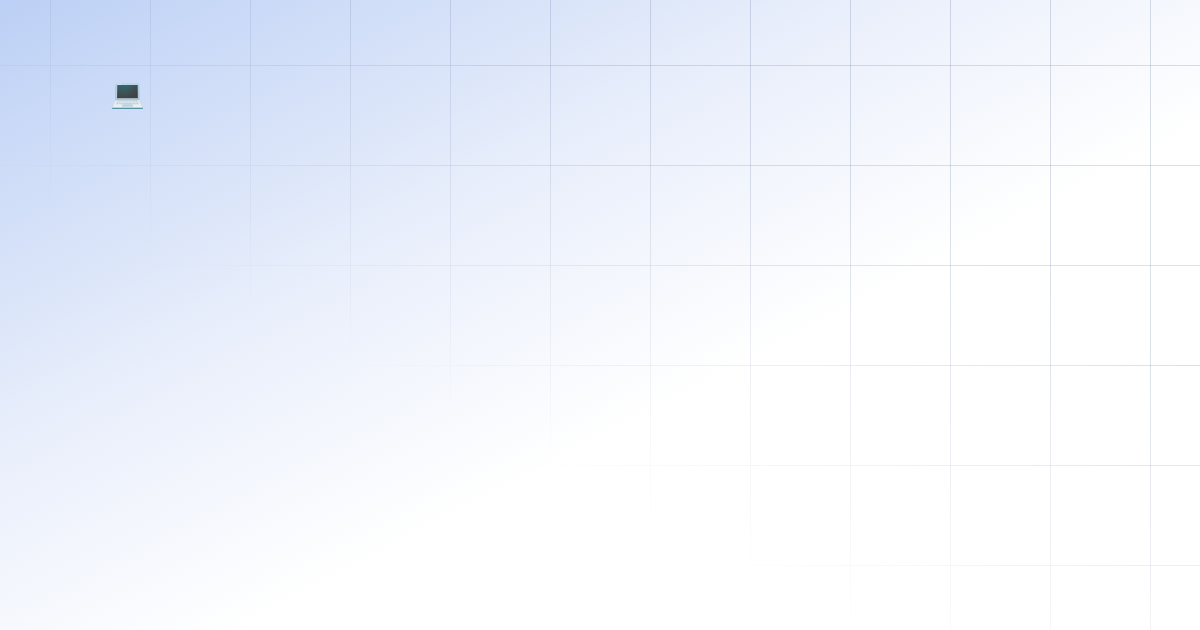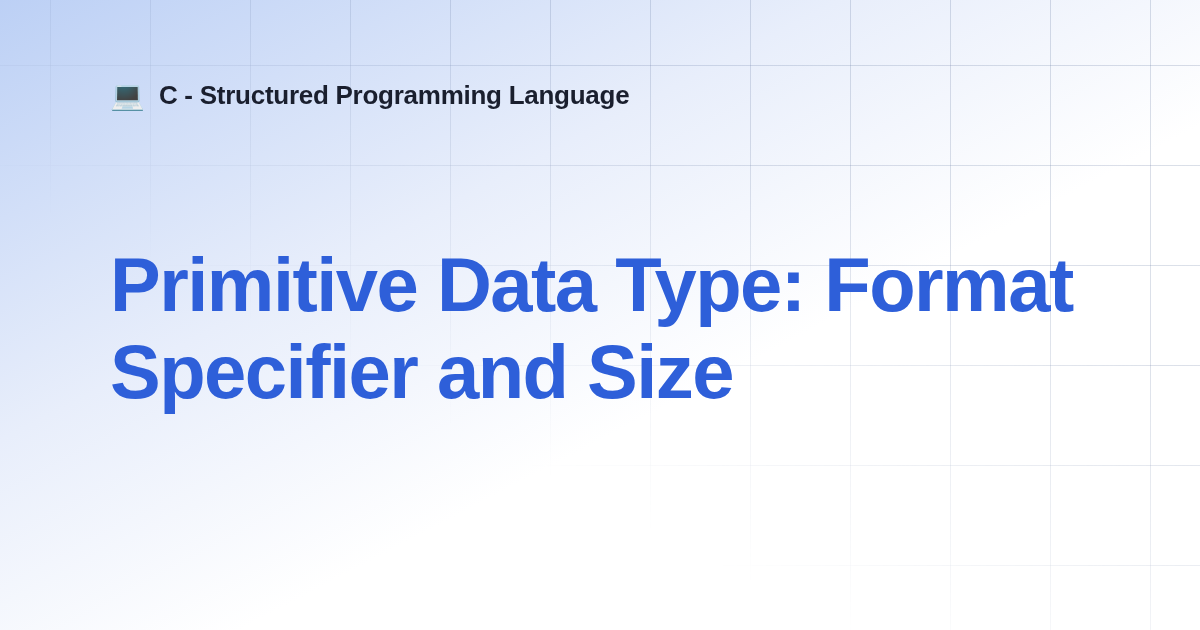--- a/index.html
+++ b/index.html
@@ -68,16 +68,14 @@
     }
   </style>
 </head>
 <body>
 
 <div class="grid-overlay"></div>
 
 <div class="content">
   <div class="breadcrumb">
     <span class="breadcrumb-icon">💻</span>
-    <span class="breadcrumb-text">C - Structured Programming Language</span>
   </div>
-  <h1 class="title">Primitive Data Type: Format Specifier and Size</h1>
 </div>
 
 </body></html>

